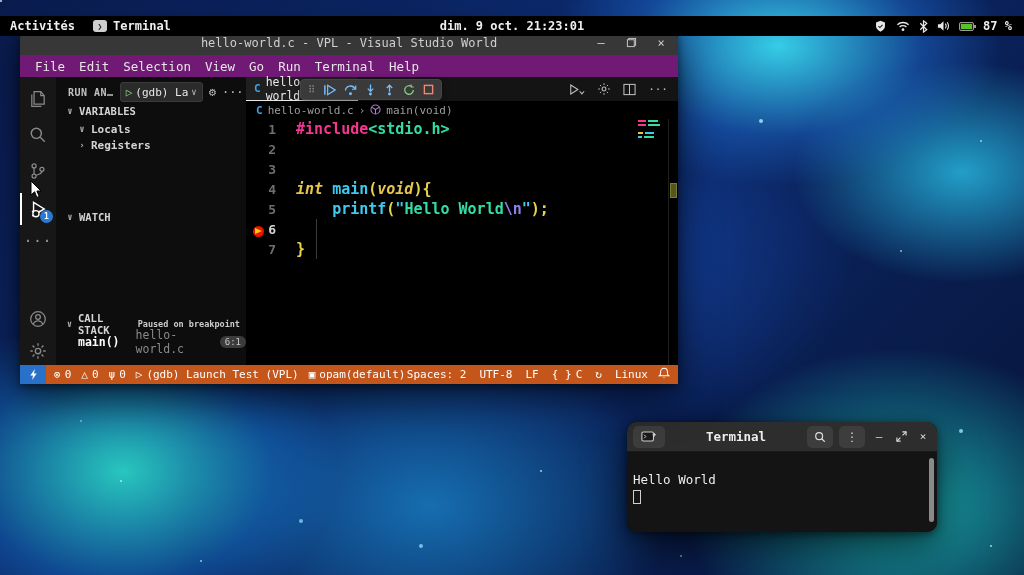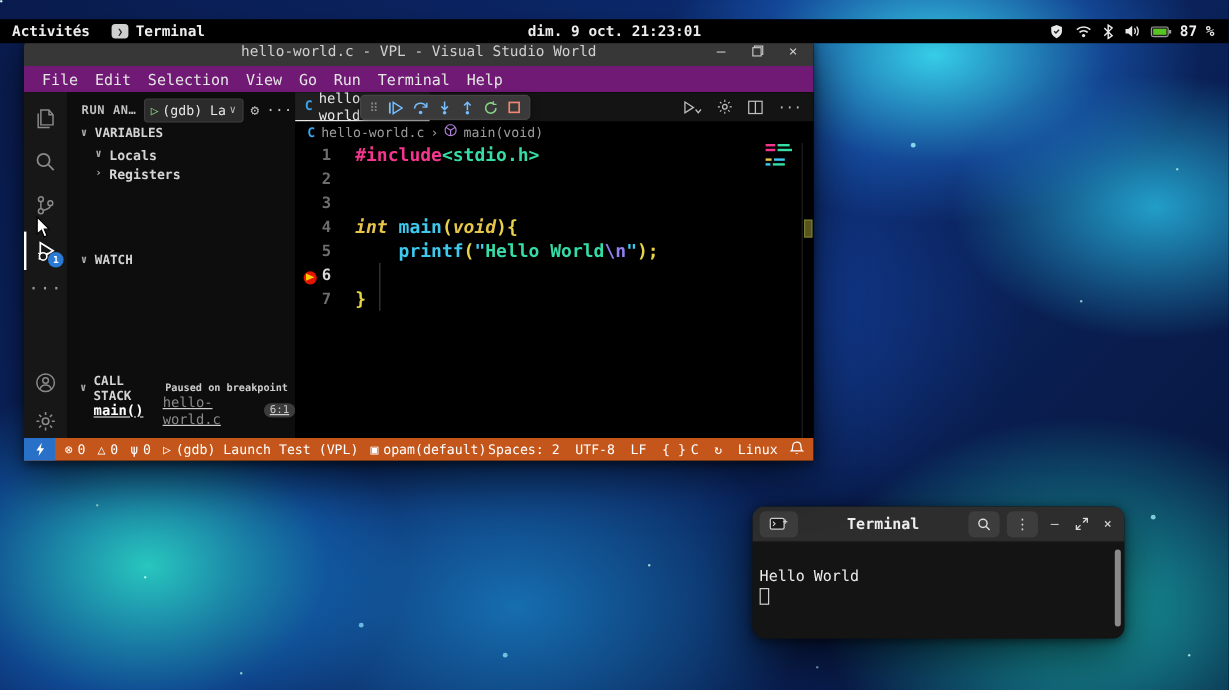--- a/index.html
+++ b/index.html
@@ -72,21 +72,21 @@
   .sb-title{font-size:10px;font-weight:bold;letter-spacing:.5px;color:#c0c0c0;white-space:nowrap;}
   .launch-btn{height:20px;background:#2b2b2b;border:1px solid #3c3c3c;border-radius:3px;display:flex;align-items:center;
     gap:3px;padding:0 5px;font-size:11px;color:#e8e8e8;white-space:nowrap;}
   .launch-btn .play{color:#89d185;font-size:11px;}
   .launch-btn .caret{color:#bbb;font-size:9px;}
   .sb-gear,.sb-dots{color:#bdbdbd;font-size:12px;}
   .sb-row{position:absolute;left:0;right:0;height:16px;display:flex;align-items:center;gap:5px;font-size:10.5px;font-weight:bold;color:#d4d4d4;}
   .sb-row .chev{font-size:9px;color:#aaa;width:8px;text-align:center;}
   .sb-sub{font-size:11px;font-weight:bold;}
   .paused{margin-left:auto;font-size:8.5px;color:#cccccc;font-weight:bold;padding-right:6px;white-space:nowrap;}
-  .frame-row{position:absolute;left:0;right:0;height:18px;display:flex;align-items:center;font-size:11.5px;text-decoration:underline;}
+  .frame-row{position:absolute;left:0;right:0;height:18px;display:flex;align-items:center;font-size:11.5px;}
   .frame-fn{color:#fff;font-weight:bold;margin-left:22px;}
   .frame-file{color:#8a8a8a;margin-left:16px;}
   .frame-badge{margin-left:8px;background:#3c3c3c;color:#c8c8c8;border-radius:7px;font-size:9px;padding:1px 5px;}
 
   
   .editorcol{flex:1;display:flex;flex-direction:column;background:#000;position:relative;}
   .tabrow{height:24px;background:#141414;display:flex;align-items:center;position:relative;flex:none;}
   .tab{width:112px;height:24px;background:#1f1f1f;border-bottom:1px solid #e8e8e8;display:flex;align-items:center;gap:5px;
     padding:0 8px;font-size:11.5px;color:#e8e8e8;}
   .c-icon{color:#3ba3e8;font-weight:bold;font-size:11px;}

